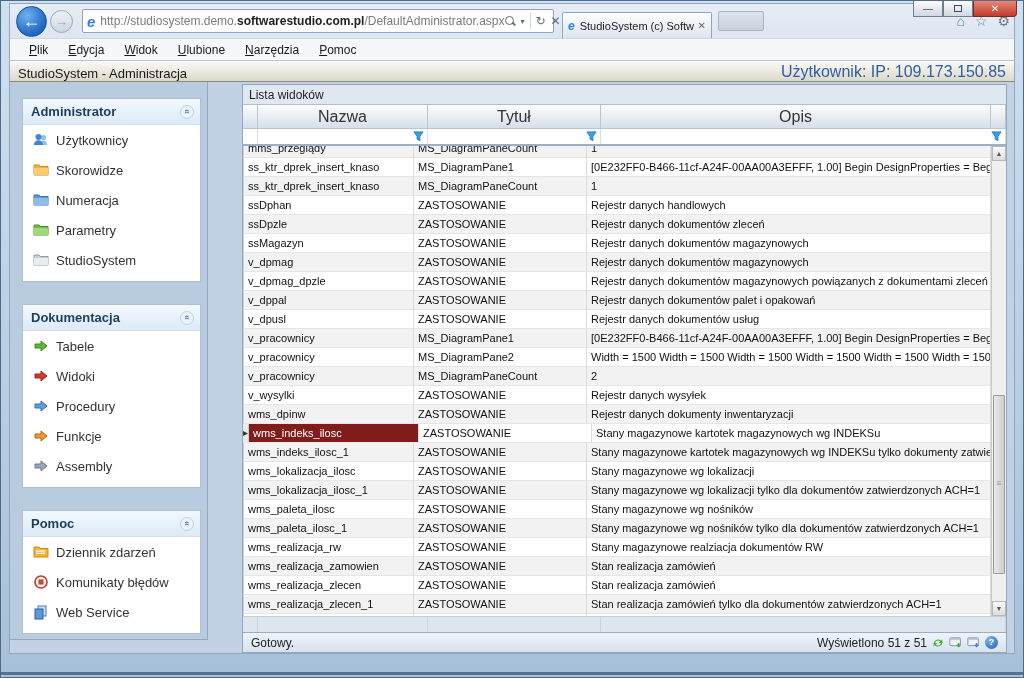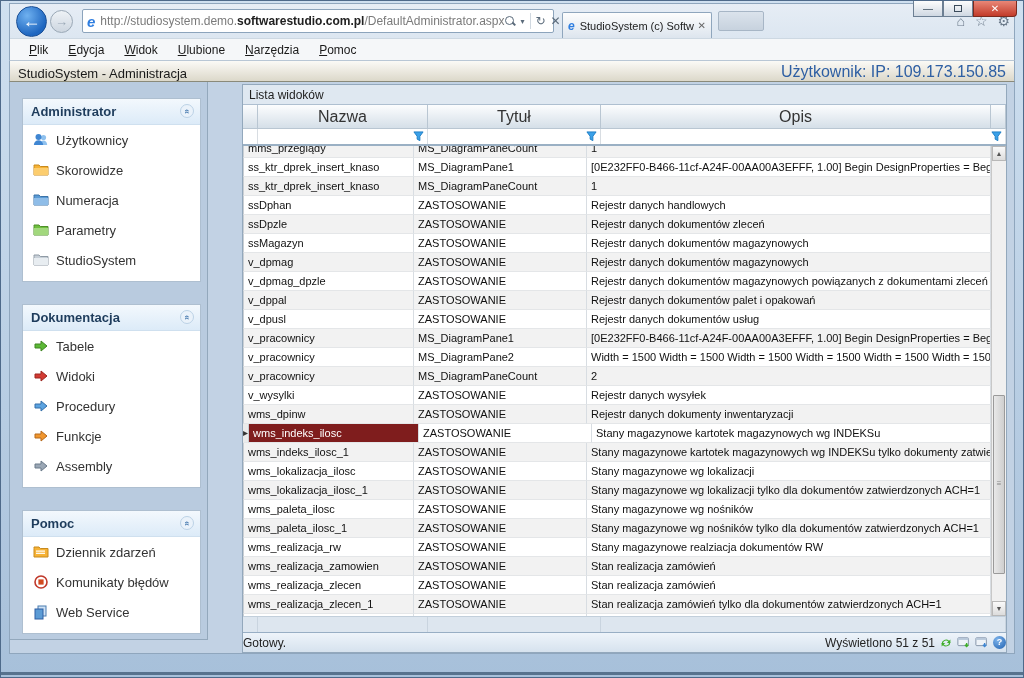--- a/index.html
+++ b/index.html
@@ -58,21 +58,21 @@
   .app-header .user { margin-left:auto; color:#2e5fa3; font-size:16px; }
 
   
   .app-body { position:relative; height:572px; background:#c2d2e4; border:1px solid #8fa6bd; border-top:none; overflow:hidden; }
 
   
   .sidebar { position:absolute; left:0; top:0; width:198px; height:558px; background:#b9cbdf;
     border-right:1px solid #93a8bc; border-bottom:1px solid #93a8bc; padding:16px 6px 0 12px; overflow:hidden; }
   .panel { background:#fff; border:1px solid #aebfd0; margin-bottom:22px; padding-bottom:6px; }
   .panel-header { background:linear-gradient(#f3f8fd,#dcebf8); border-bottom:1px solid #cfe0ef; padding:5px 6px 5px 8px;
-    display:flex; align-items:flex-start; font-size:13px; font-weight:bold; color:#1e3c5c; }
+    display:flex; align-items:center; font-size:13px; font-weight:bold; color:#1e3c5c; }
   .collapse-btn { margin-left:auto; width:14px; height:14px; border-radius:50%; background:#eaf2fa; border:1px solid #bcd2e6;
     color:#4a7cb0; font-size:9px; display:flex; align-items:center; justify-content:center; }
   .collapse-btn span { transform:rotate(90deg); display:inline-block; line-height:1; }
   .panel-item { display:flex; align-items:center; gap:7px; padding:7px 20px 7px 10px; font-size:13px; color:#333; }
   .panel-item svg { flex:0 0 auto; }
 
   
   .main { position:absolute; left:207px; top:2px; right:7px; bottom:0; background:#fff; border:1px solid #93a8bc; display:flex; flex-direction:column;margin-left:25px; }
   .caption { height:20px; background:#dfe8f1; border-bottom:1px solid #aebfd0; font-size:12px; color:#222; padding:3px 6px; }
   .grid-head { display:flex; height:24px; background:linear-gradient(#fcfdfe,#d5dfe8); border-bottom:1px solid #b9c6d2; }
@@ -101,21 +101,21 @@
     font-size:7px; color:#555; text-align:center; line-height:13px; }
   .vs-up { top:0; } .vs-down { bottom:0; }
   .vs-thumb { position:absolute; left:1px; right:1px; top:53%; height:38%; background:linear-gradient(90deg,#e8e8e8,#cfcfcf);
     border:1px solid #9a9a9a; border-radius:1px; }
   .vs-thumb::after { content:"≡"; position:absolute; left:0; right:0; top:50%; transform:translateY(-55%); text-align:center; font-size:8px; color:#888; }
 
   .empty-band { display:flex; height:16px; background:#dde6ef; border-top:1px solid #c2cfdb; }
   .empty-band div { border-right:1px solid #c9d4df; }
 
   .statusbar { height:20px; background:linear-gradient(#eef4fa,#d6e2ee); border-top:1px solid #98aec4;
-    display:flex; align-items:center; font-size:12px; color:#222; padding:0 0; }
+    display:flex; align-items:center; font-size:12px; color:#222; padding:0 8px; }
   .statusbar .right { margin-left:auto; display:flex; align-items:center; gap:4px; }
   .help-dot { width:13px; height:13px; border-radius:50%; background:radial-gradient(circle at 35% 30%, #7db4ec, #1f5fae);
     color:#fff; font-size:9px; font-weight:bold; text-align:center; line-height:13px; }
 </style>
 </head>
 <body>
 
 <div class="window">
 
   <div class="win-controls">

